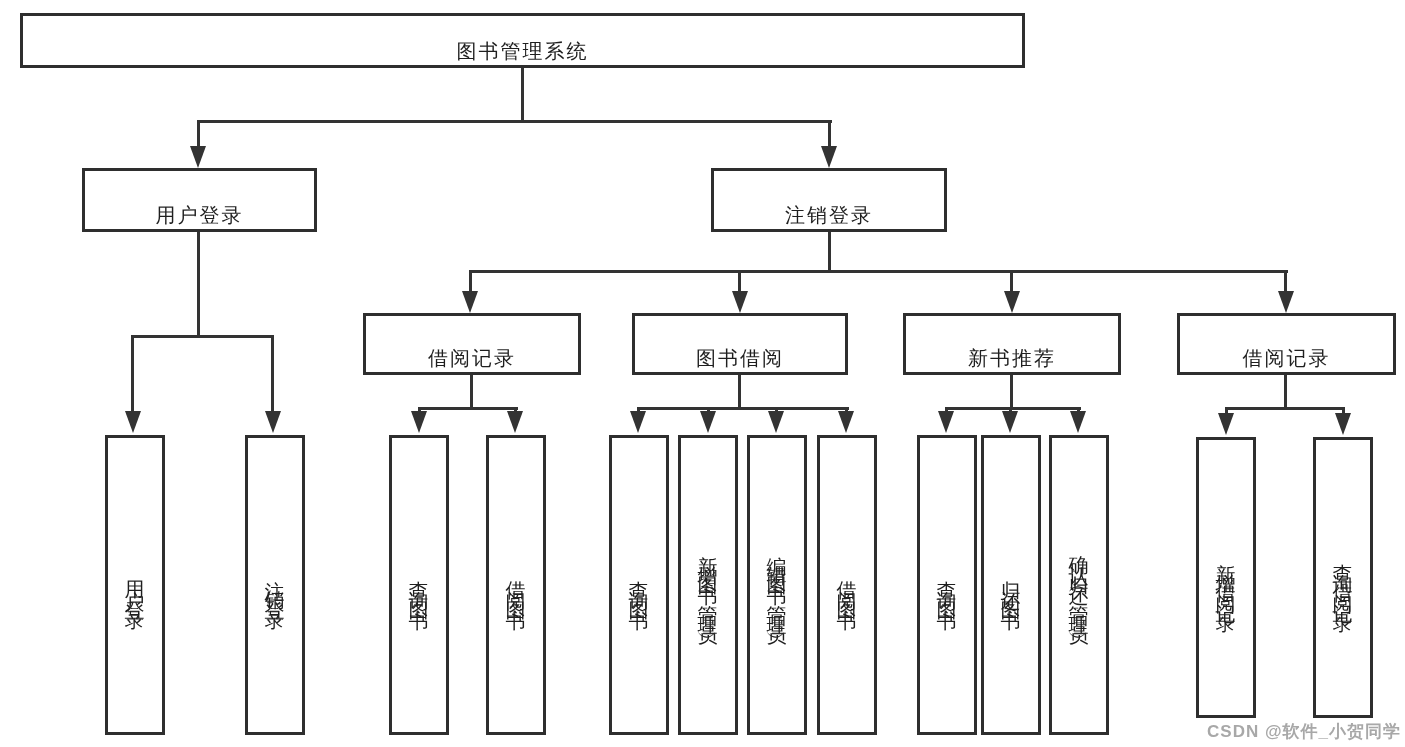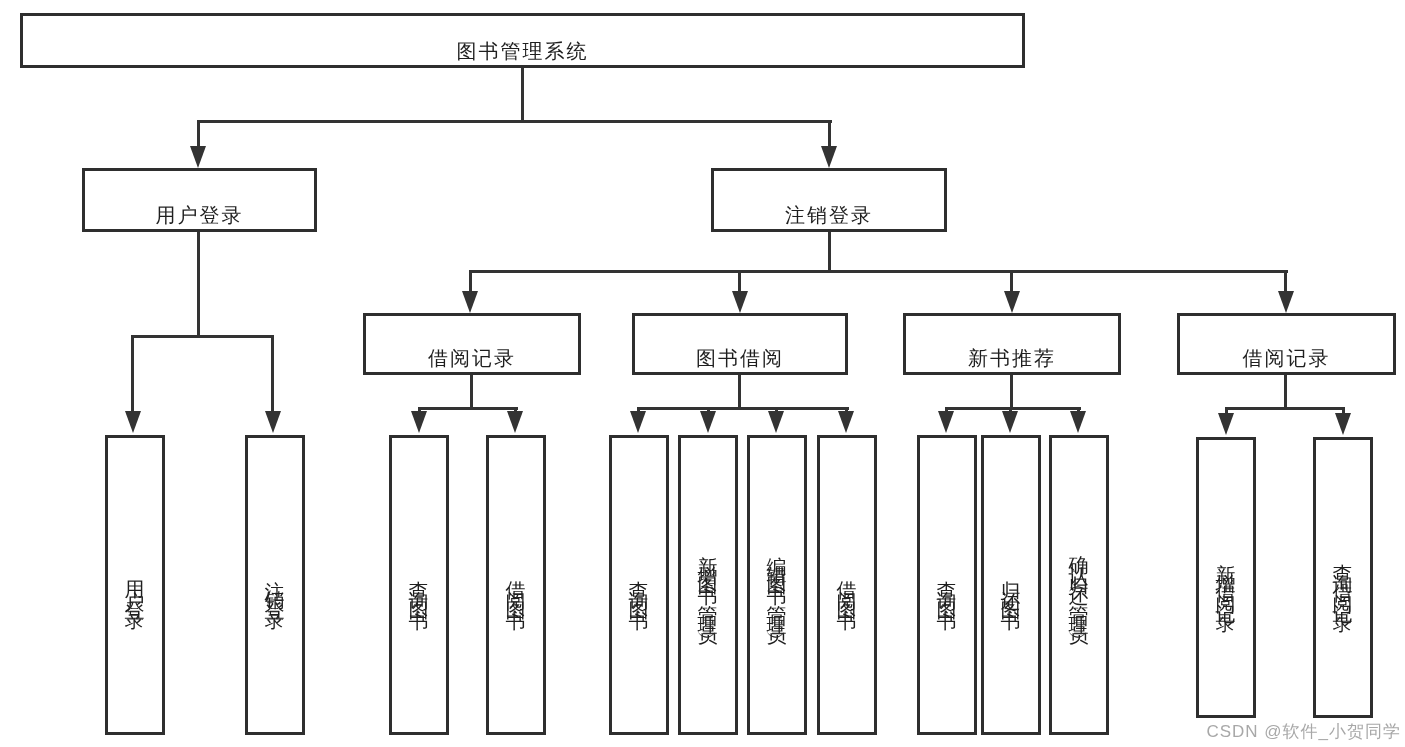--- a/index.html
+++ b/index.html
@@ -29,21 +29,21 @@
     font-size:20px;letter-spacing:10px;line-height:1;white-space:nowrap;
   }
   .ln{position:absolute;background:var(--line);}
   .ar{
     position:absolute;width:0;height:0;
     border-left:8px solid transparent;border-right:8px solid transparent;
     border-top:22px solid var(--line);
   }
   .watermark{
     position:absolute;right:4px;bottom:4px;font-size:17px;letter-spacing:1px;
-    color:var(--watermark);z-index:10;white-space:nowrap;
+    color:var(--watermark);z-index:10;white-space:nowrap;font-weight:bold;
   }
 </style>
 </head>
 <body>
 
 <div class="stage">
 
   <div class="box" style="left:20px;top:13px;width:1005px;height:55px;">
     <span>图书管理系统</span>
   </div>

